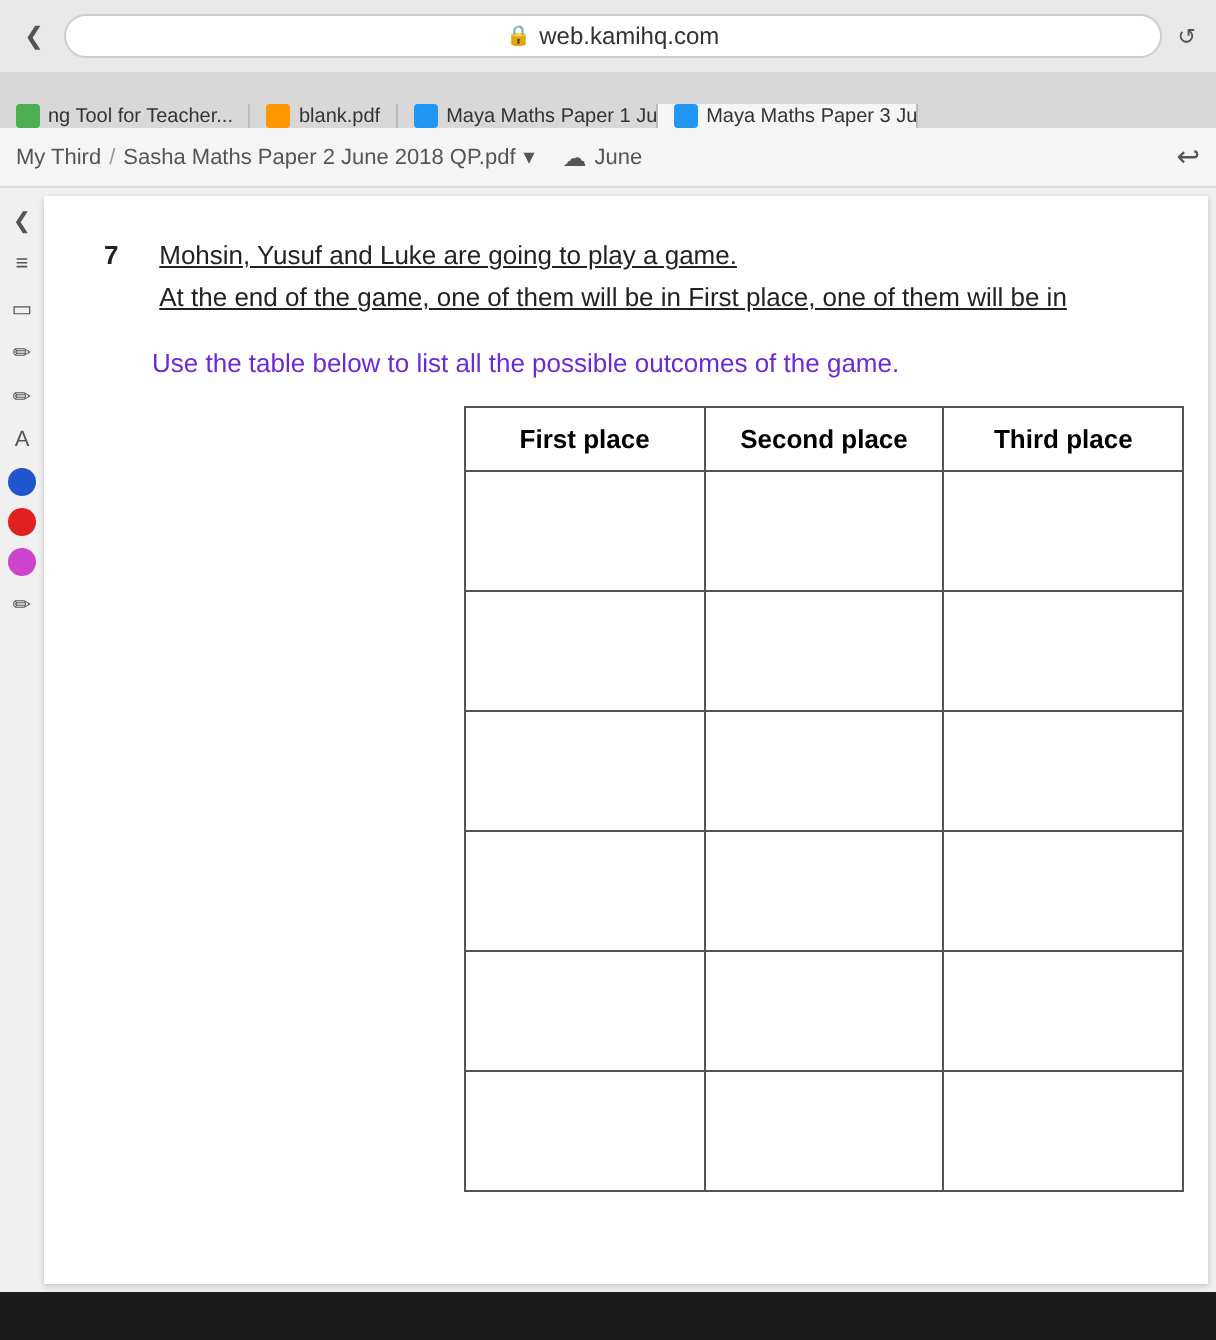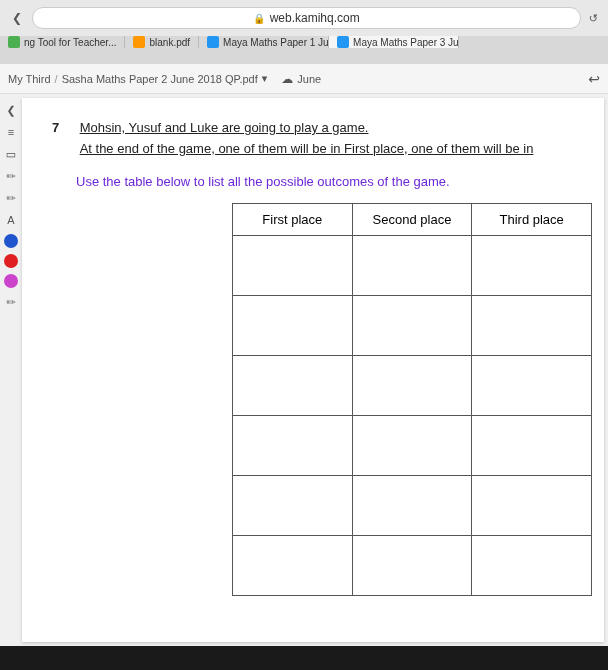--- a/index.html
+++ b/index.html
@@ -63,21 +63,21 @@
 
     .action-btn {
       font-size: 11px;
       color: #555;
       padding: 2px;
       cursor: pointer;
     }
 
     .tabs-bar {
       display: flex;
-      align-items: flex-start;
+      align-items: flex-end;
       background: #d8d8d8;
       height: 28px;
       overflow: hidden;
     }
 
     .tab {
       display: flex;
       align-items: center;
       padding: 0 8px;
       font-size: 10px;
@@ -236,21 +236,21 @@
 
     .outcomes-table {
       border-collapse: collapse;
       width: 360px;
     }
 
     .outcomes-table th {
       border: 1px solid #555;
       padding: 8px 12px;
       font-size: 13px;
-      font-weight: normal;
+      font-weight: bold;
       text-align: center;
       background: white;
     }
 
     .outcomes-table td {
       border: 1px solid #555;
       height: 60px;
       width: 120px;
     }
 

